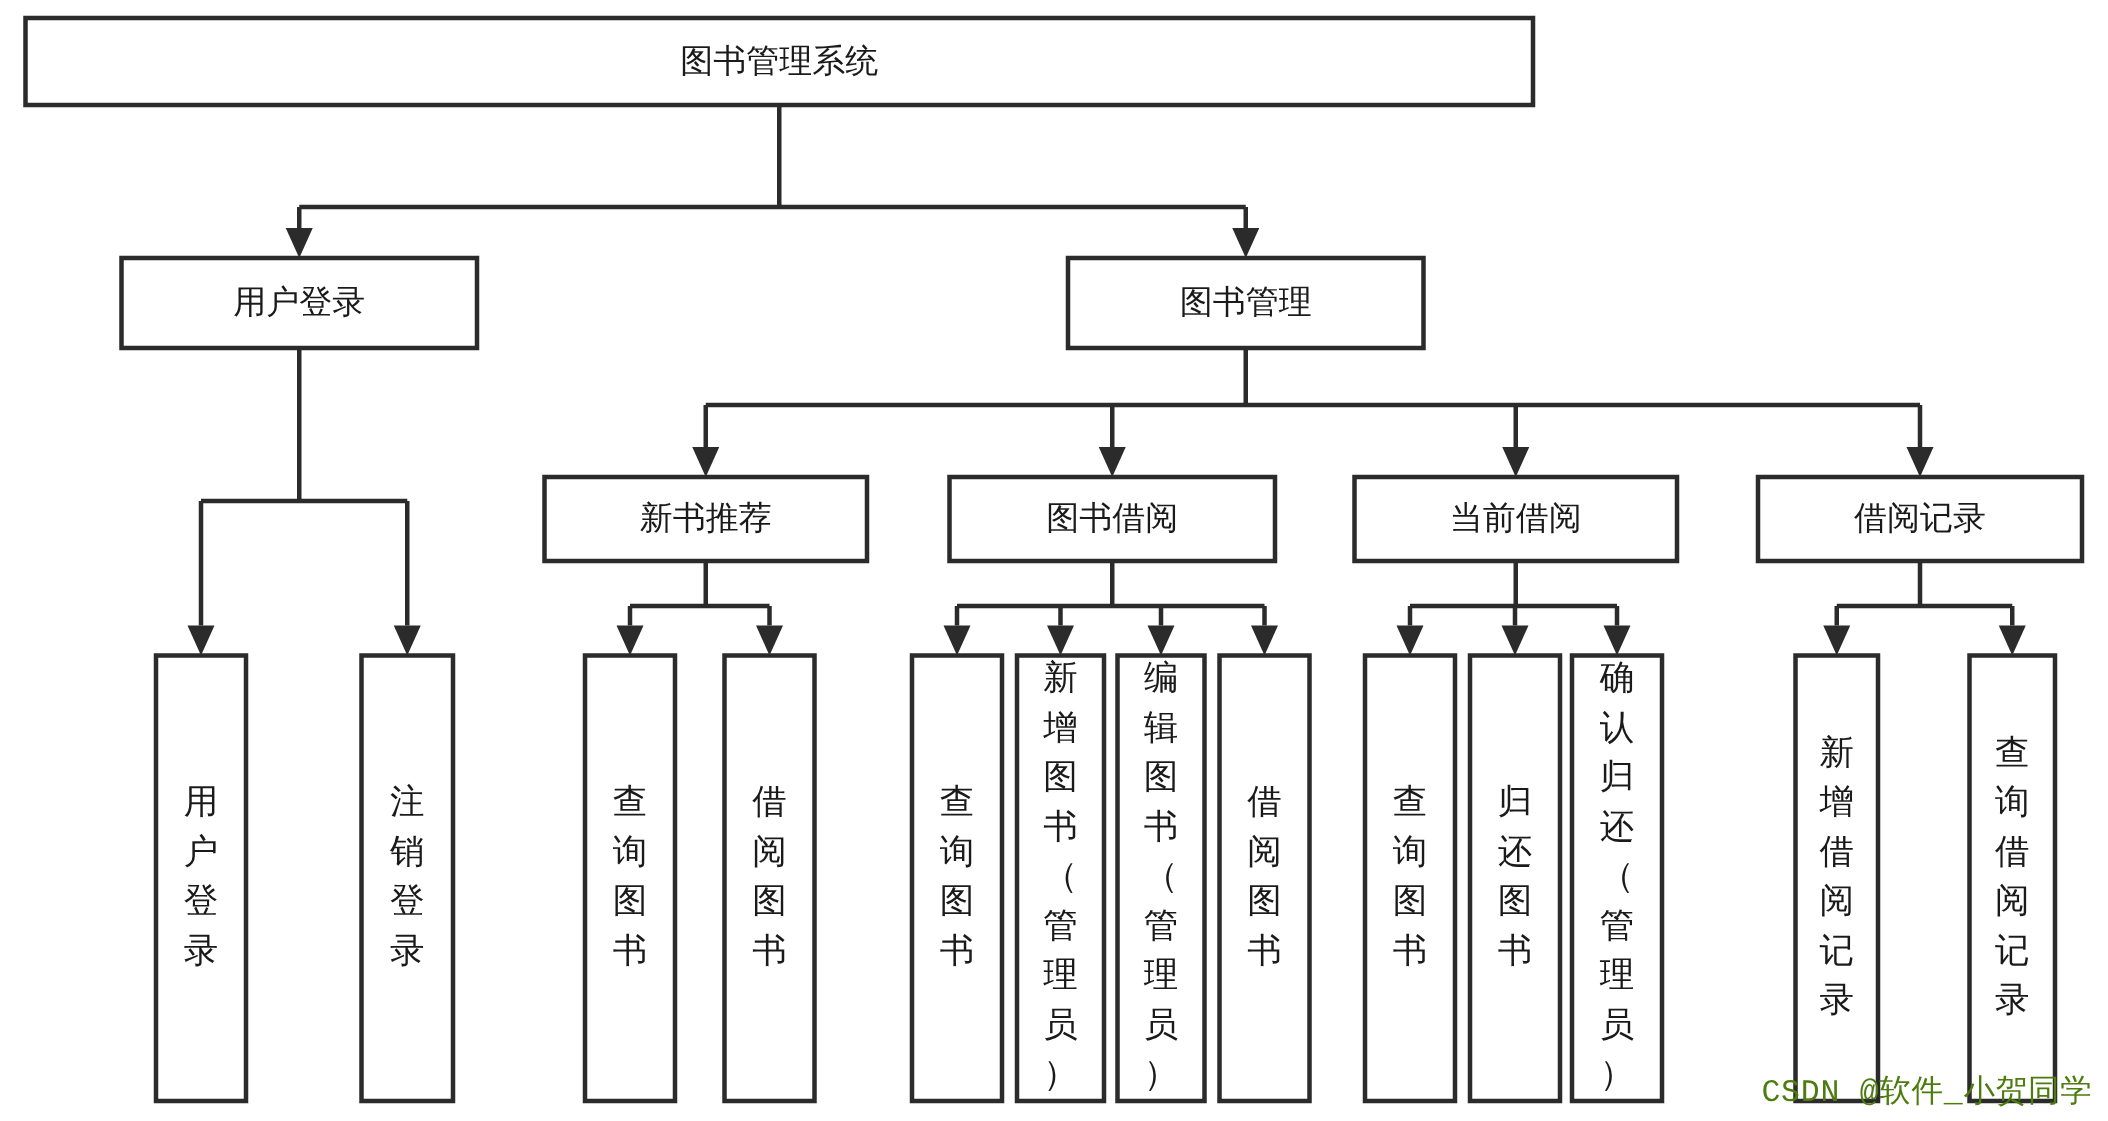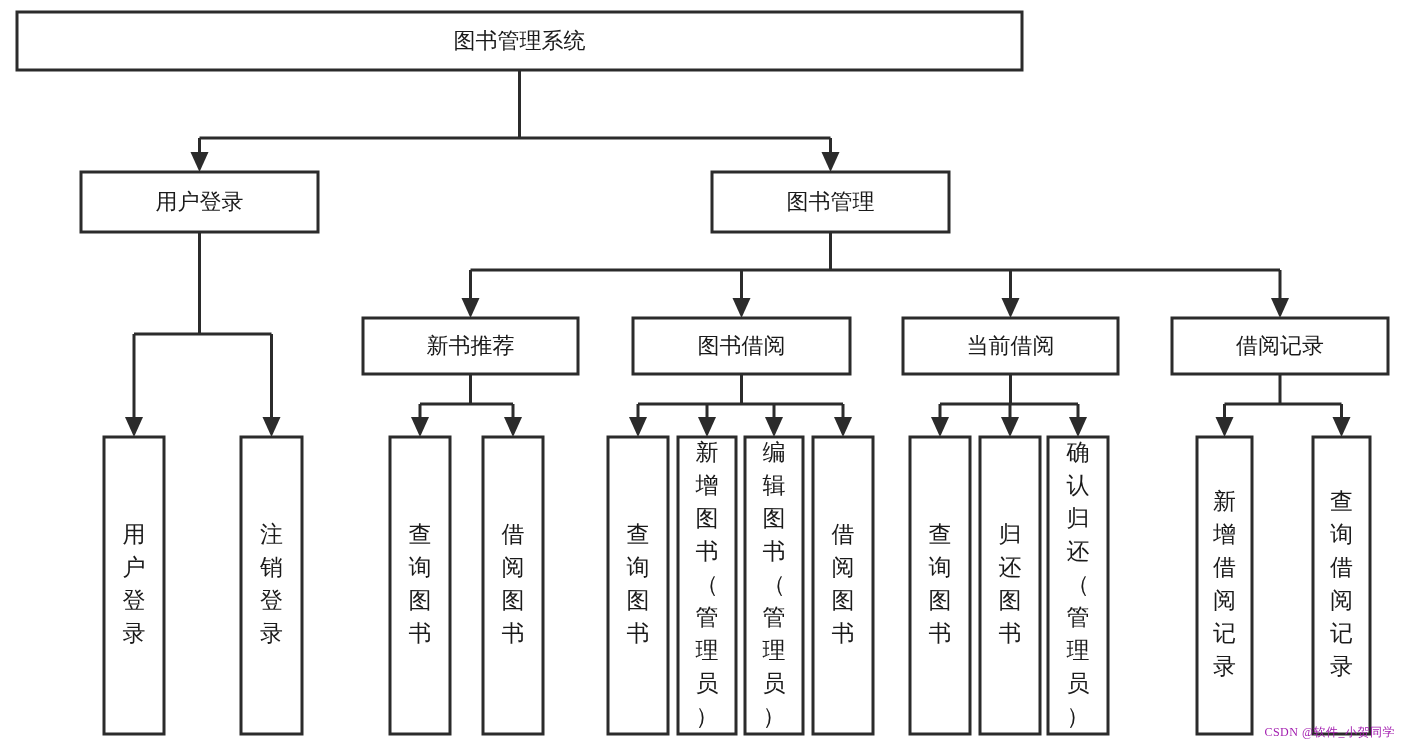--- a/index.html
+++ b/index.html
@@ -46,23 +46,23 @@
   .node-label-vertical {
     font-family: "Liberation Sans", "DejaVu Sans", sans-serif;
     fill: #1a1a1a;
     font-size: 23px;
     text-anchor: middle;
   }
   .watermark {
     position: absolute;
     right: 10px;
     bottom: 6px;
-    font-family: Liberation Serif, serif;
-    font-size: 12px;
-    color: #a21caf;
+    font-family: Liberation Mono, monospace;
+    font-size: 21px;
+    color: #4d7c0f;
     white-space: nowrap;
     letter-spacing: 0.5px;
   }
 </style>
 </head>
 <body>
 
 <svg id="diagram-root" viewBox="0 0 1405 747">
   <g id="connector-layer">
       <line class="connector" x1="519.5" y1="70" x2="519.5" y2="138"></line>

